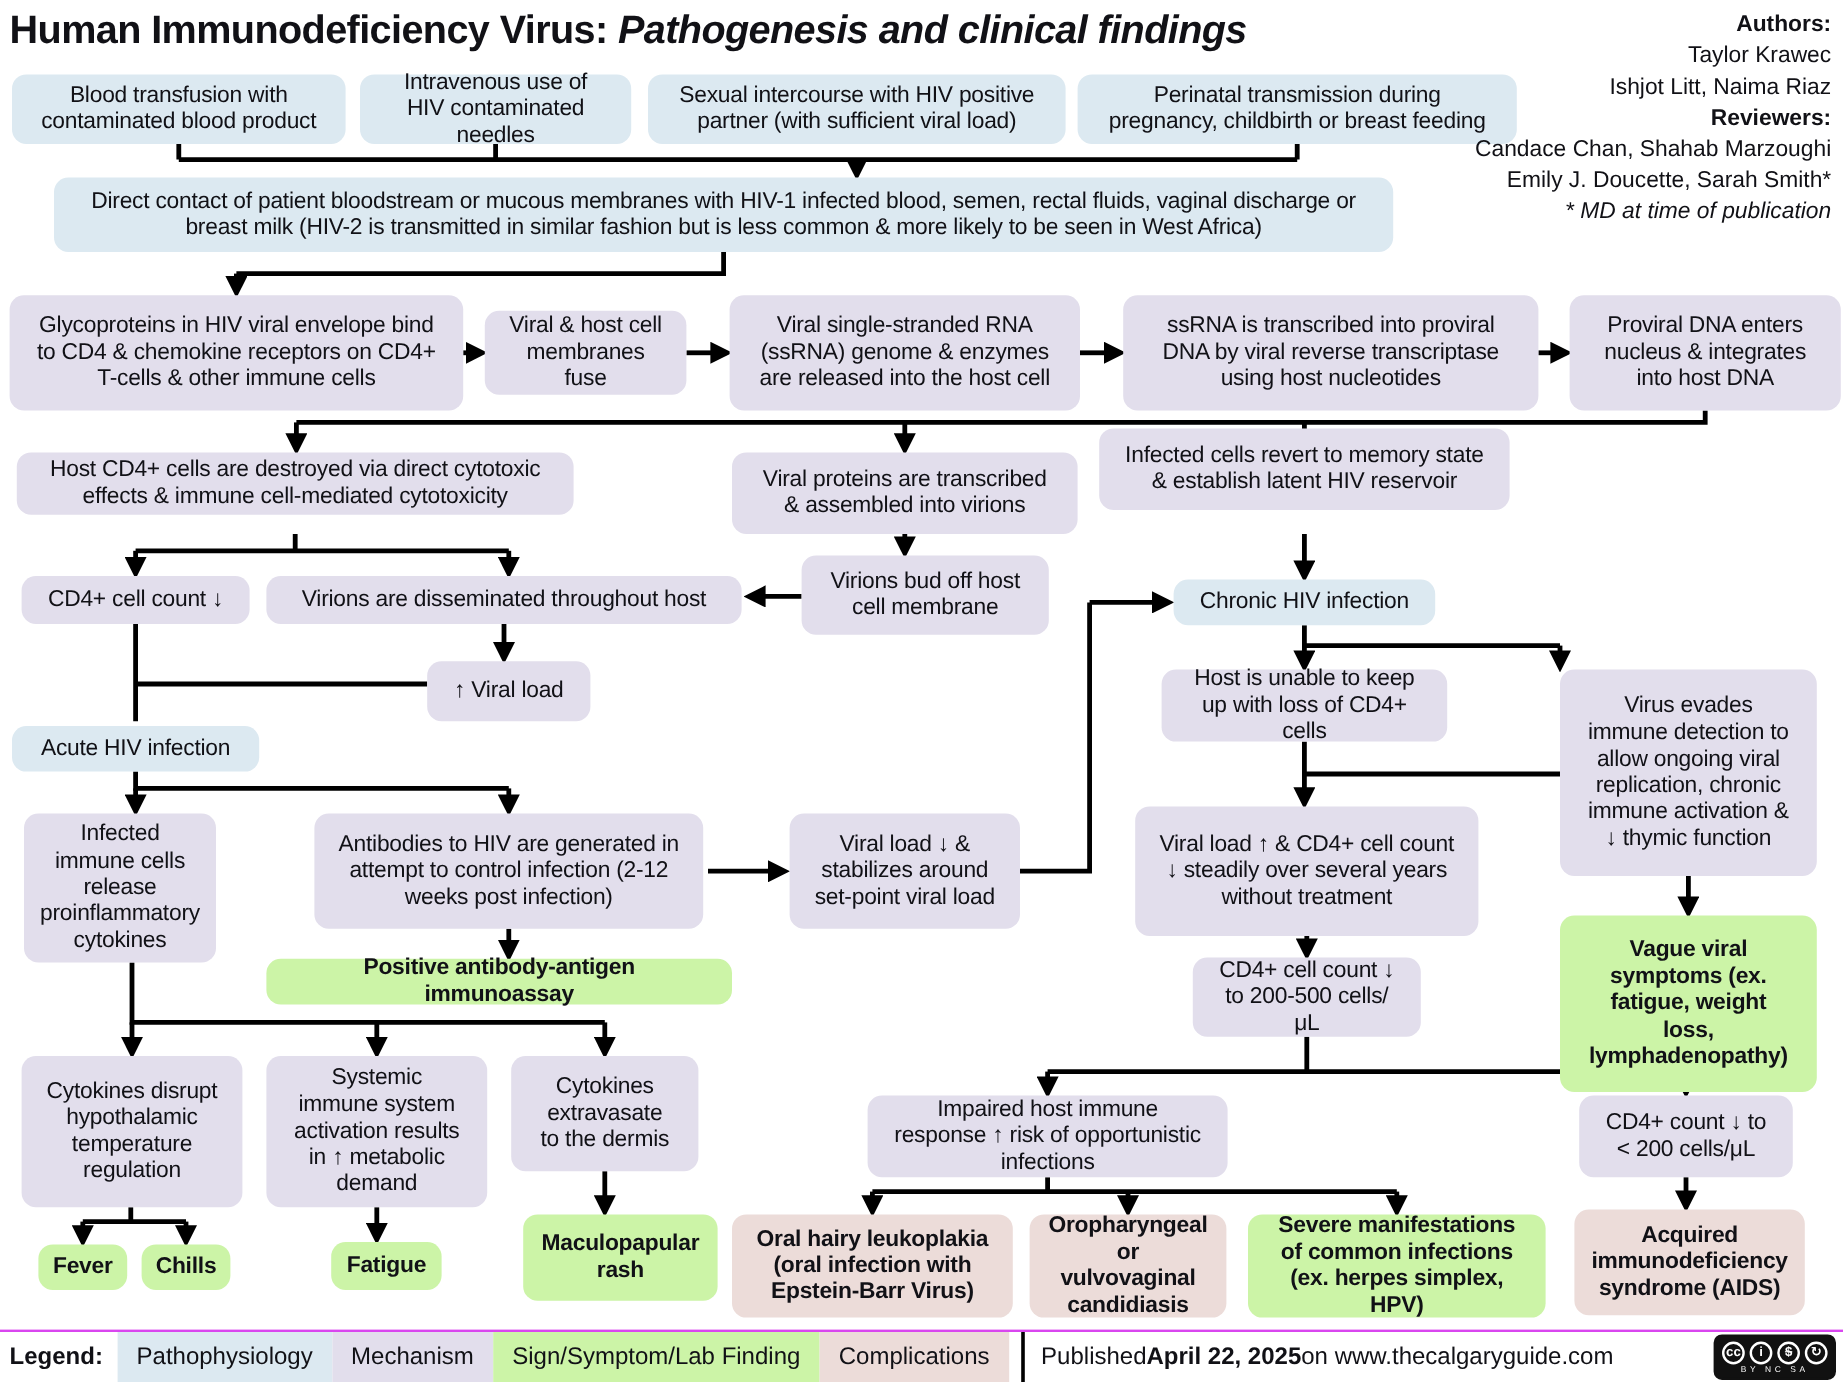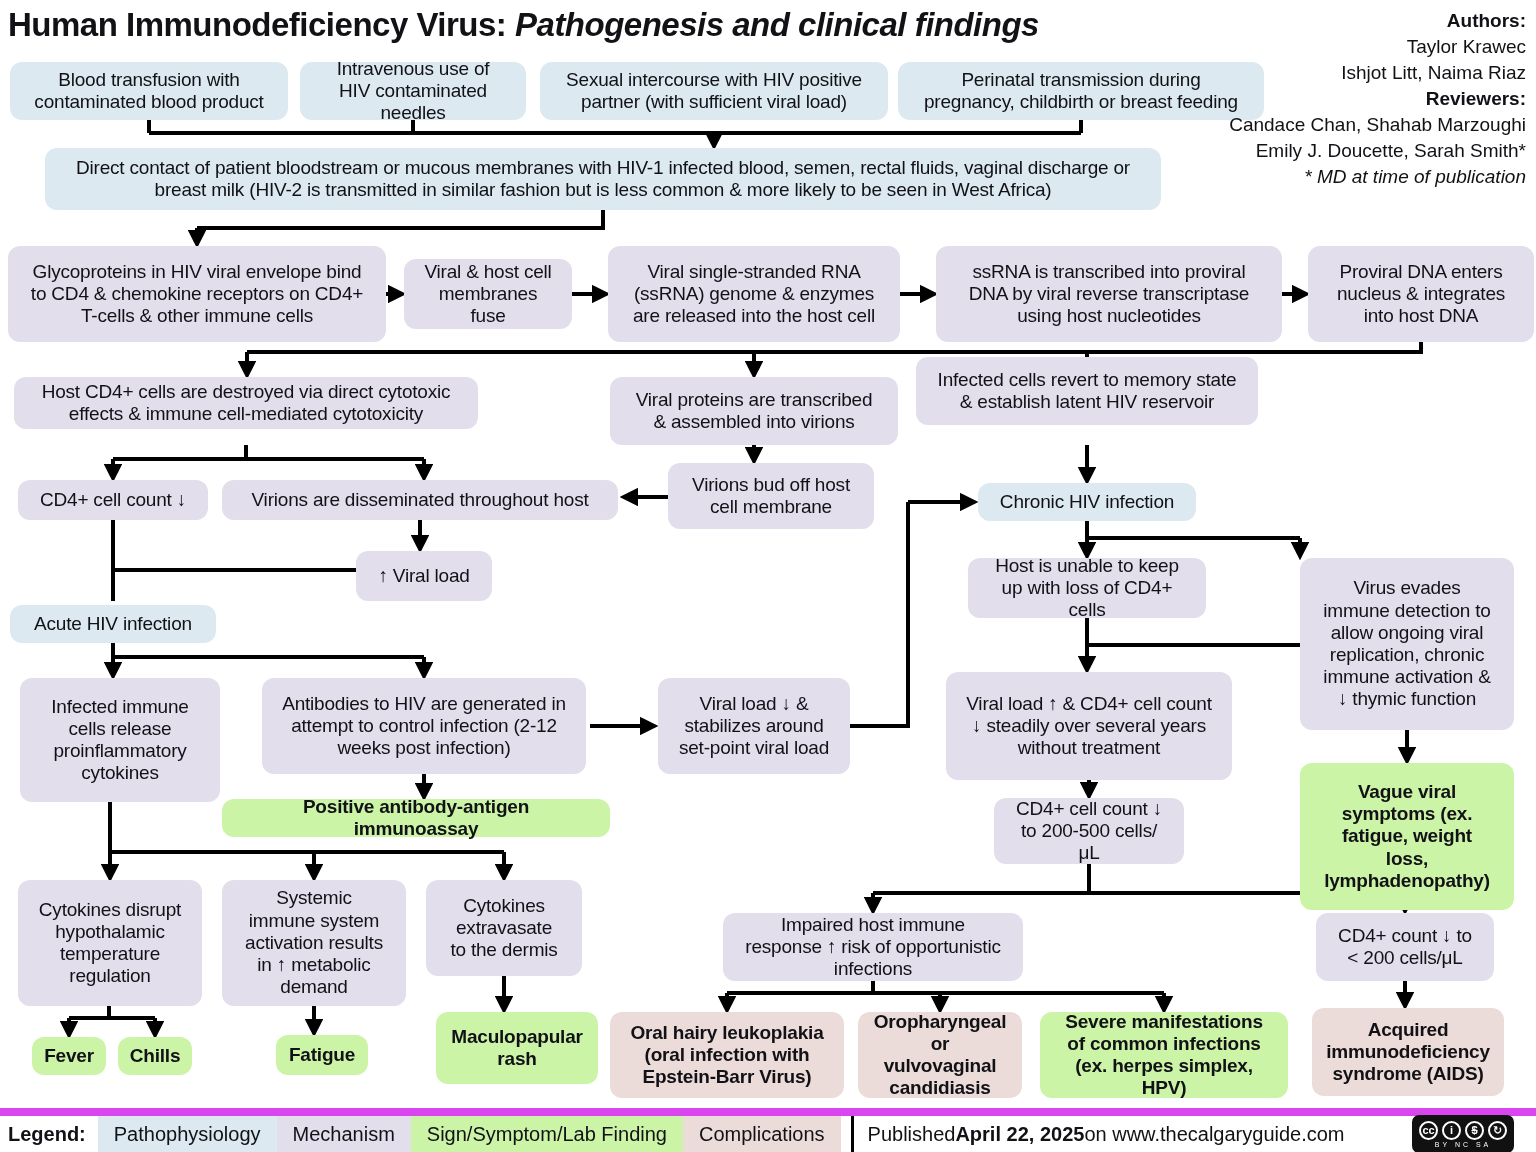--- a/index.html
+++ b/index.html
@@ -18,28 +18,28 @@
   .bold  { font-weight:bold; }
   .title { position:absolute; left:8px; top:6px; z-index:3; font-size:33px; font-weight:bold;
            letter-spacing:-0.5px; white-space:nowrap; }
   .title .em { font-style:italic; }
   .credits { position:absolute; right:10px; top:8px; z-index:3; text-align:right;
              font-size:19px; line-height:26px; }
   .credits .hdr { font-weight:bold; }
   .credits .foot { font-style:italic; }
   
   #footer { position:absolute; left:0; bottom:0; width:1536px; height:44px; z-index:4;
-            border-top:8px solid #d946ef; display:flex; align-items:stretch; background:#fff; }
+            border-top:2px solid #d946ef; display:flex; align-items:stretch; background:#fff; }
   #footer .cell { display:flex; align-items:center; font-size:20px; }
   .legend-label { font-weight:bold; padding:0 12px 0 8px; }
   .chip { padding:0 16px; display:flex; align-items:center; }
   .vdiv { width:3px; background:#000; margin-left:10px; }
   .pub { padding-left:14px; white-space:nowrap; }
   .pub b { font-weight:bold; }
-  .cc-badge { margin-left:auto; margin-right:22px; align-self:center;
+  .cc-badge { margin-left:auto; margin-right:6px; align-self:center;
               background:#111; border:2px solid #111; border-radius:7px;
               width:102px; height:38px; display:flex; flex-direction:column;
               align-items:center; justify-content:center; color:#fff; }
   .cc-row { display:flex; gap:4px; align-items:center; }
   .cc-circle { width:19px; height:19px; border:2px solid #fff; border-radius:50%;
                display:flex; align-items:center; justify-content:center;
                font-size:11px; font-weight:bold; line-height:1; }
   .cc-circle.nc span { text-decoration:line-through; }
   .cc-caption { font-size:7px; letter-spacing:3px; margin-top:1px; }
 </style>
@@ -142,21 +142,21 @@
   <div class="node mech" style="left:610px;top:377px;width:288px;height:68px">Viral proteins are transcribed &amp; assembled into virions</div>
   <div class="node mech" style="left:916px;top:357px;width:342px;height:68px">Infected cells revert to memory state &amp; establish latent HIV reservoir</div>
 
   <div class="node mech" style="left:18px;top:480px;width:190px;height:40px">CD4+ cell count ↓</div>
   <div class="node mech" style="left:222px;top:480px;width:396px;height:40px">Virions are disseminated throughout host</div>
   <div class="node mech" style="left:668px;top:463px;width:206px;height:66px">Virions bud off host cell membrane</div>
   <div class="node patho" style="left:978px;top:483px;width:218px;height:38px">Chronic HIV infection</div>
   <div class="node mech" style="left:356px;top:551px;width:136px;height:50px">↑ Viral load</div>
   <div class="node patho" style="left:10px;top:605px;width:206px;height:38px">Acute HIV infection</div>
 
-  <div class="node mech" style="left:20px;top:678px;width:200px;height:124px">Infected immune cells release proinflammatory cytokines</div>
+  <div class="node mech" style="left:20px;top:678px;width:160px;height:124px">Infected immune cells release proinflammatory cytokines</div>
   <div class="node mech" style="left:262px;top:678px;width:324px;height:96px">Antibodies to HIV are generated in attempt to control infection (2-12 weeks post infection)</div>
   <div class="node mech" style="left:658px;top:678px;width:192px;height:96px">Viral load ↓ &amp; stabilizes around set-point viral load</div>
   <div class="node sign bold" style="left:222px;top:799px;width:388px;height:38px">Positive antibody-antigen immunoassay</div>
 
   <div class="node mech" style="left:968px;top:558px;width:238px;height:60px">Host is unable to keep up with loss of CD4+ cells</div>
   <div class="node mech" style="left:1300px;top:558px;width:214px;height:172px">Virus evades immune detection to allow ongoing viral replication, chronic immune activation &amp; ↓ thymic function</div>
   <div class="node mech" style="left:946px;top:672px;width:286px;height:108px">Viral load ↑ &amp; CD4+ cell count ↓ steadily over several years without treatment</div>
   <div class="node sign bold" style="left:1300px;top:763px;width:214px;height:147px">Vague viral symptoms (ex. fatigue, weight loss, lymphadenopathy)</div>
   <div class="node mech" style="left:994px;top:798px;width:190px;height:66px">CD4+ cell count ↓ to 200-500 cells/μL</div>
   <div class="node mech" style="left:723px;top:913px;width:300px;height:68px">Impaired host immune response ↑ risk of opportunistic infections</div>

